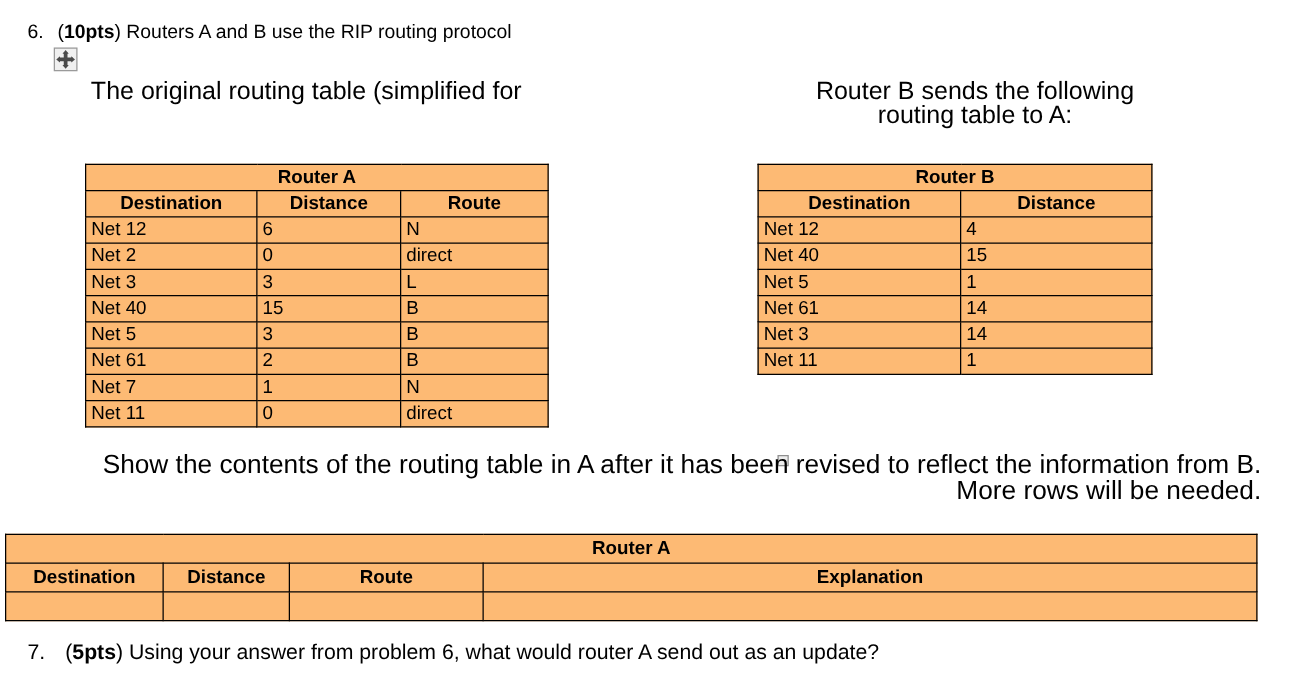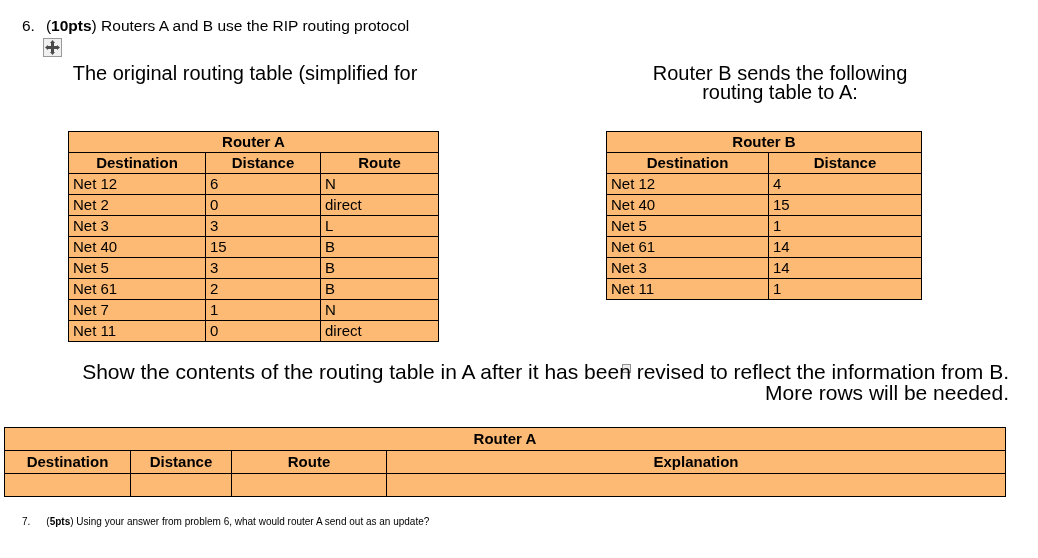--- a/index.html
+++ b/index.html
@@ -114,21 +114,21 @@
   #table-answer col.c-dest  { width: 126px; }
   #table-answer col.c-dist  { width: 101px; }
   #table-answer col.c-route { width: 155px; }
   #table-answer col.c-expl  { width: 619px; }
   #table-answer td { height: 23px; }
 
   
   #q7-line {
     left: 22px;
     top: 513px;
-    font-size: 10px;
+    font-size: 17px;
     line-height: 18px;
     white-space: nowrap;
   }
   #q7-line .qnum { margin-right: 16px; }
   #q7-line b { font-weight: bold; }
 </style>
 </head>
 <body>
 
 <div class="abs" id="q6-line"><span class="qnum">6.</span><span>(</span><b>10pts</b><span>) Routers A and B use the RIP routing protocol</span></div>

